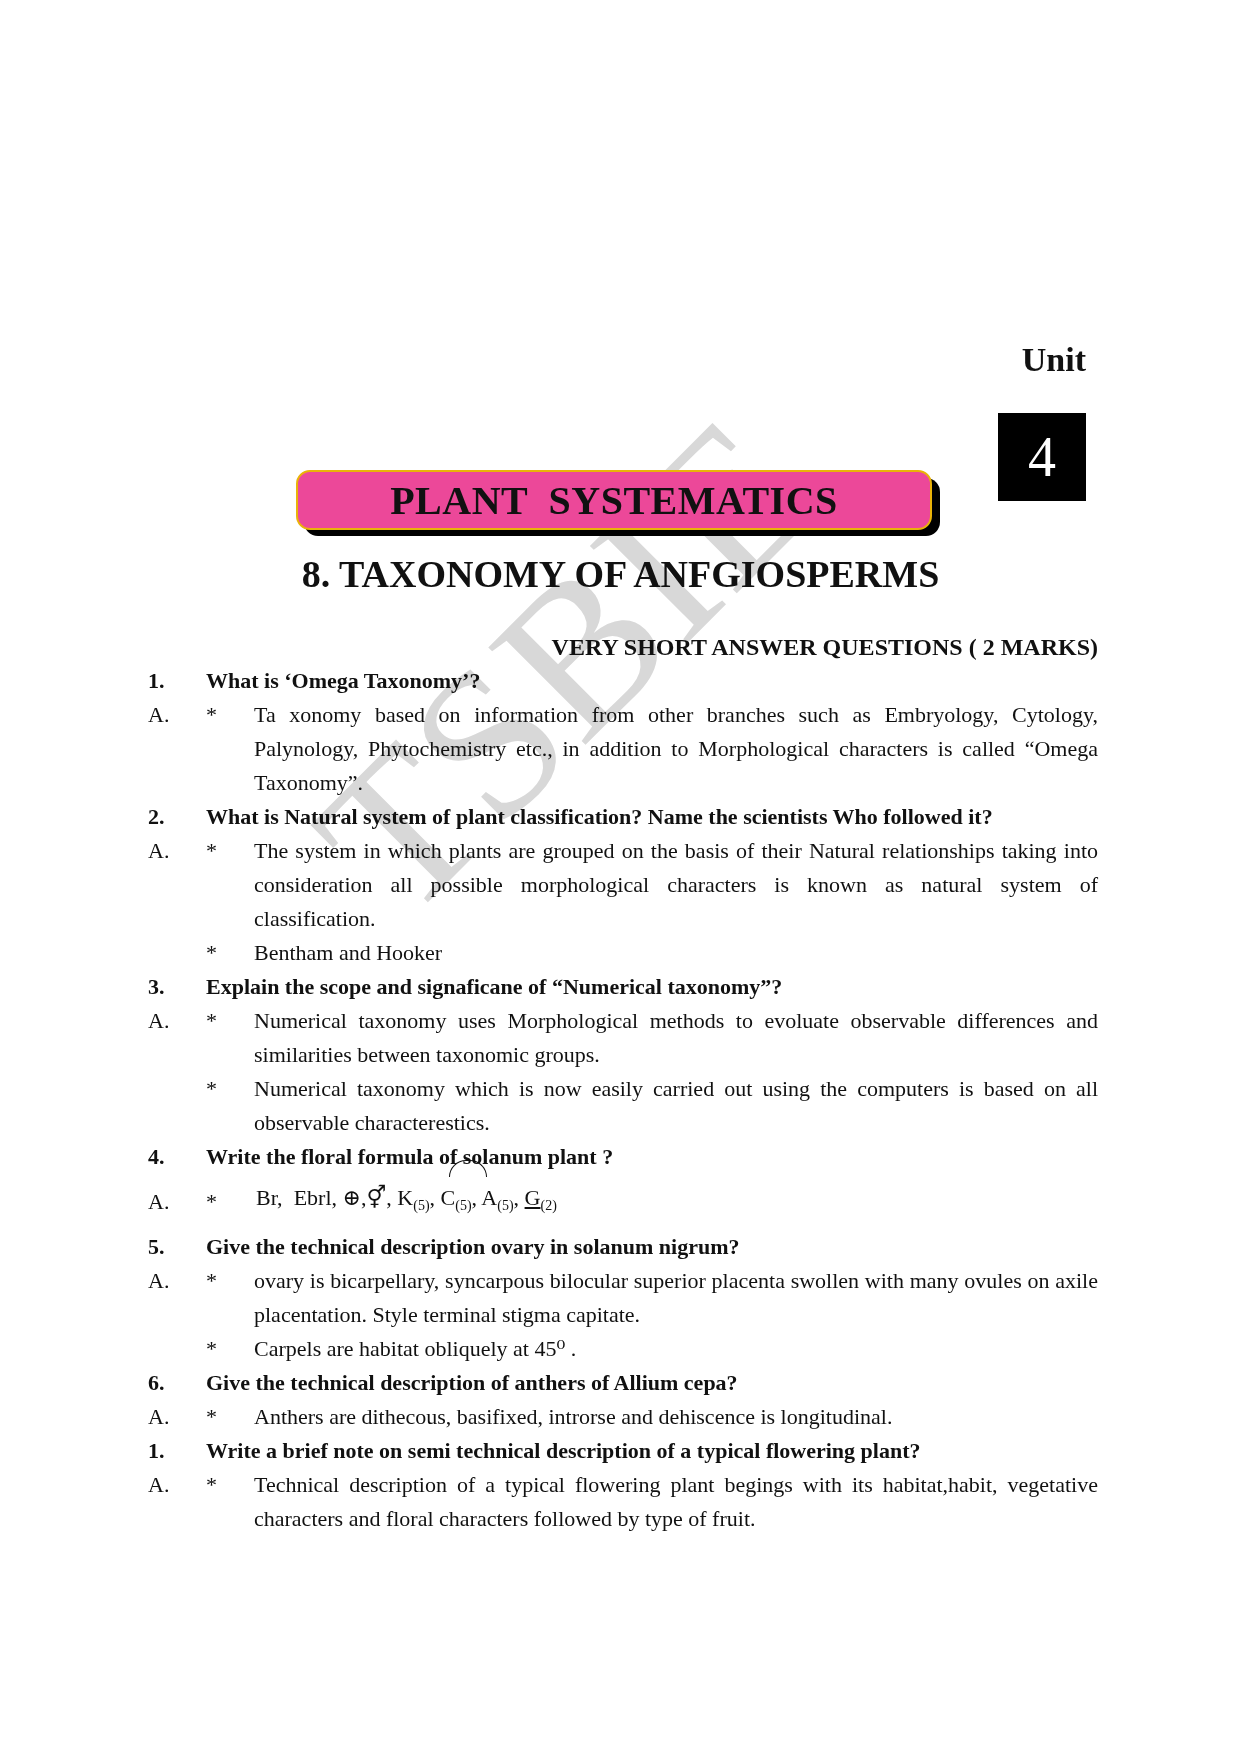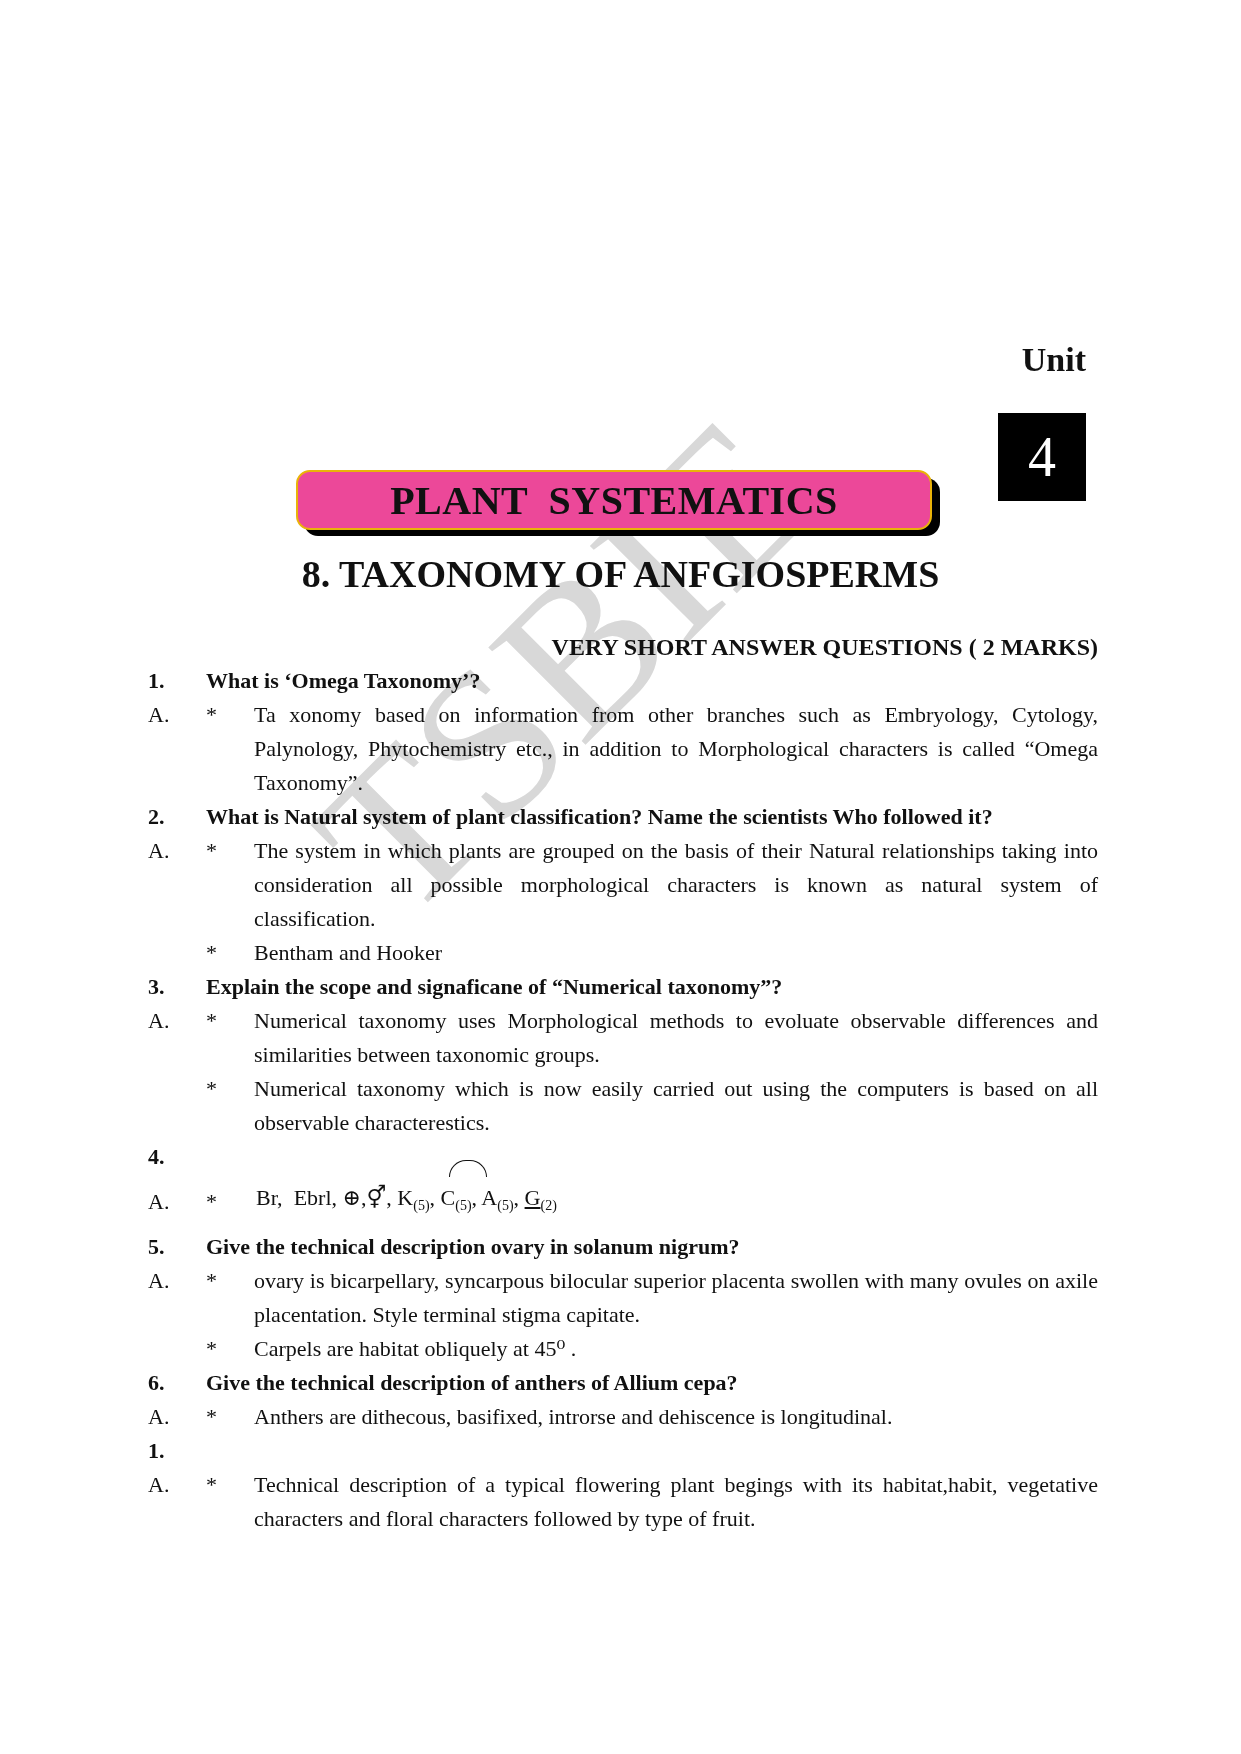--- a/index.html
+++ b/index.html
@@ -91,20 +91,21 @@
     <span class="ans-text">Numerical taxonomy uses Morphological methods to evoluate observable  differences and similarities between taxonomic  groups.</span>
   </div>
   <div class="row">
     <span class="num"></span>
     <span class="star">*</span>
     <span class="ans-text">Numerical taxonomy which is now easily carried  out using the computers is based on all observable characterestics.</span>
   </div>
 
   <div class="row">
     <span class="num q">4.</span>
+    <span class="q">Write the floral formula of solanum plant ?</span>
   </div>
   <div class="row formula">
     <span class="num">A.</span>
     <span class="star">*</span>
     <span style="padding-left:2px">
       <span>Br,</span>&nbsp;
       <span>Ebrl,</span>
       <span>⊕,</span><span>⚥</span>,
       <span><span>K</span><sub>(5)</sub></span>,
       <span class="sym-wrap">
@@ -136,20 +137,21 @@
   </div>
   <div class="row">
     <span class="num">A.</span>
     <span class="star">*</span>
     <span class="ans-text">Anthers are dithecous, basifixed, introrse and dehiscence is longitudinal.</span>
   </div>
 
 
   <div class="row">
     <span class="num q">1.</span>
+    <span class="q">Write a brief note on semi technical description of a typical flowering plant?</span>
   </div>
   <div class="row">
     <span class="num">A.</span>
     <span class="star">*</span>
     <span class="ans-text">Technical description of a typical flowering plant begings with its habitat,habit, vegetative characters and floral characters followed by  type of fruit.</span>
   </div>
 
 </div>
 
 </body></html>

